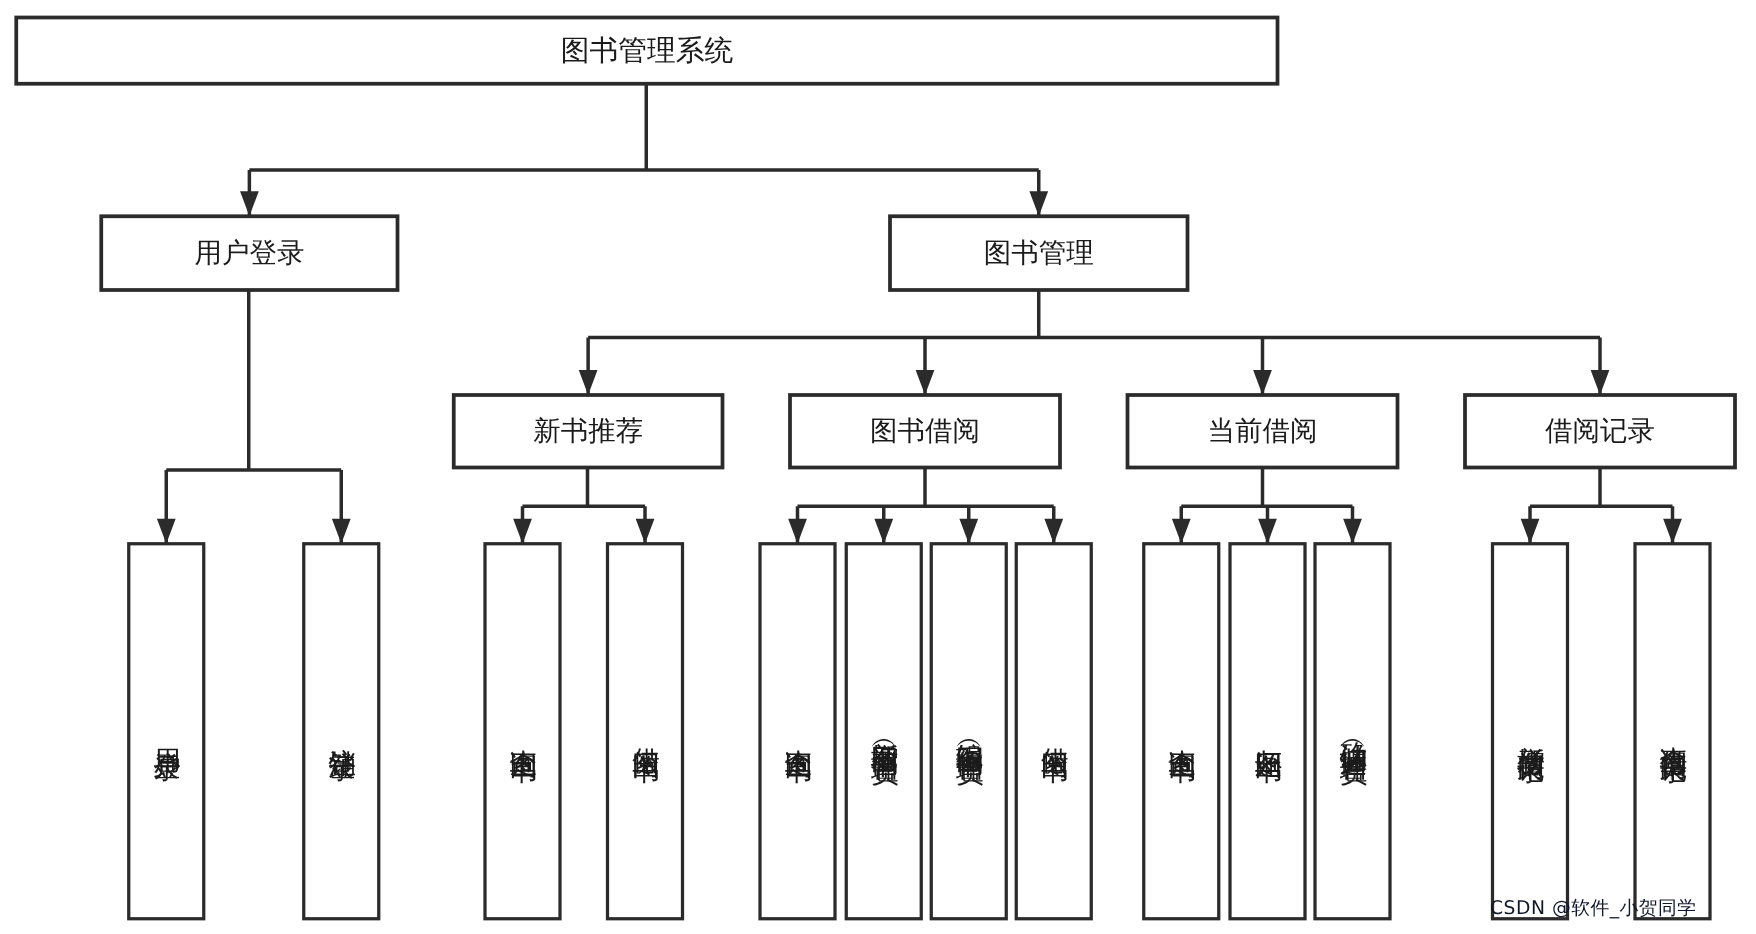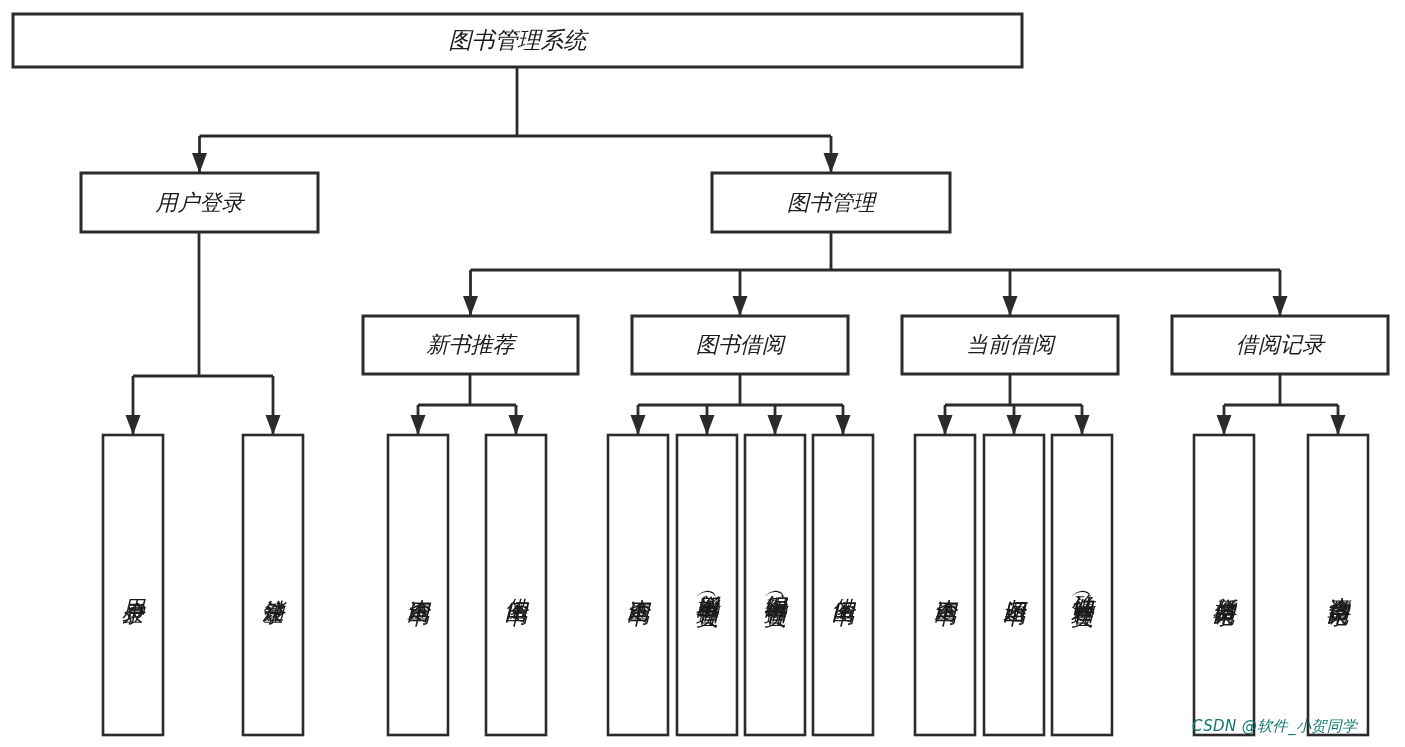--- a/index.html
+++ b/index.html
@@ -12,21 +12,20 @@
     width: 1405px;
     height: 747px;
     font-family: "DejaVu Sans", "Liberation Sans", sans-serif;
     overflow: hidden;
   }
   #diagram-root {
     position: relative;
     width: 1246px;
     height: 747px;
     background: #ffffff;
-    font-style: italic;
   }
   #flow-svg {
     position: absolute;
     left: 0;
     top: 0;
     width: 1405px;
     height: 747px;
     display: block;
   }
   .node-box {
@@ -75,21 +74,21 @@
     line-height: 1.08;
     letter-spacing: 2px;
     color: #1b1b1b;
     white-space: nowrap;
     text-align: center;
   }
   .watermark {
     position: absolute;
     font-family: "DejaVu Sans", "Liberation Sans", sans-serif;
     font-size: 15px;
-    color: #0f766e;
+    color: #0f172a;
     letter-spacing: 0.4px;
     white-space: nowrap;
     pointer-events: none;
   }
 </style>
 </head>
 <body>
 
 <div id="diagram-root">
 

